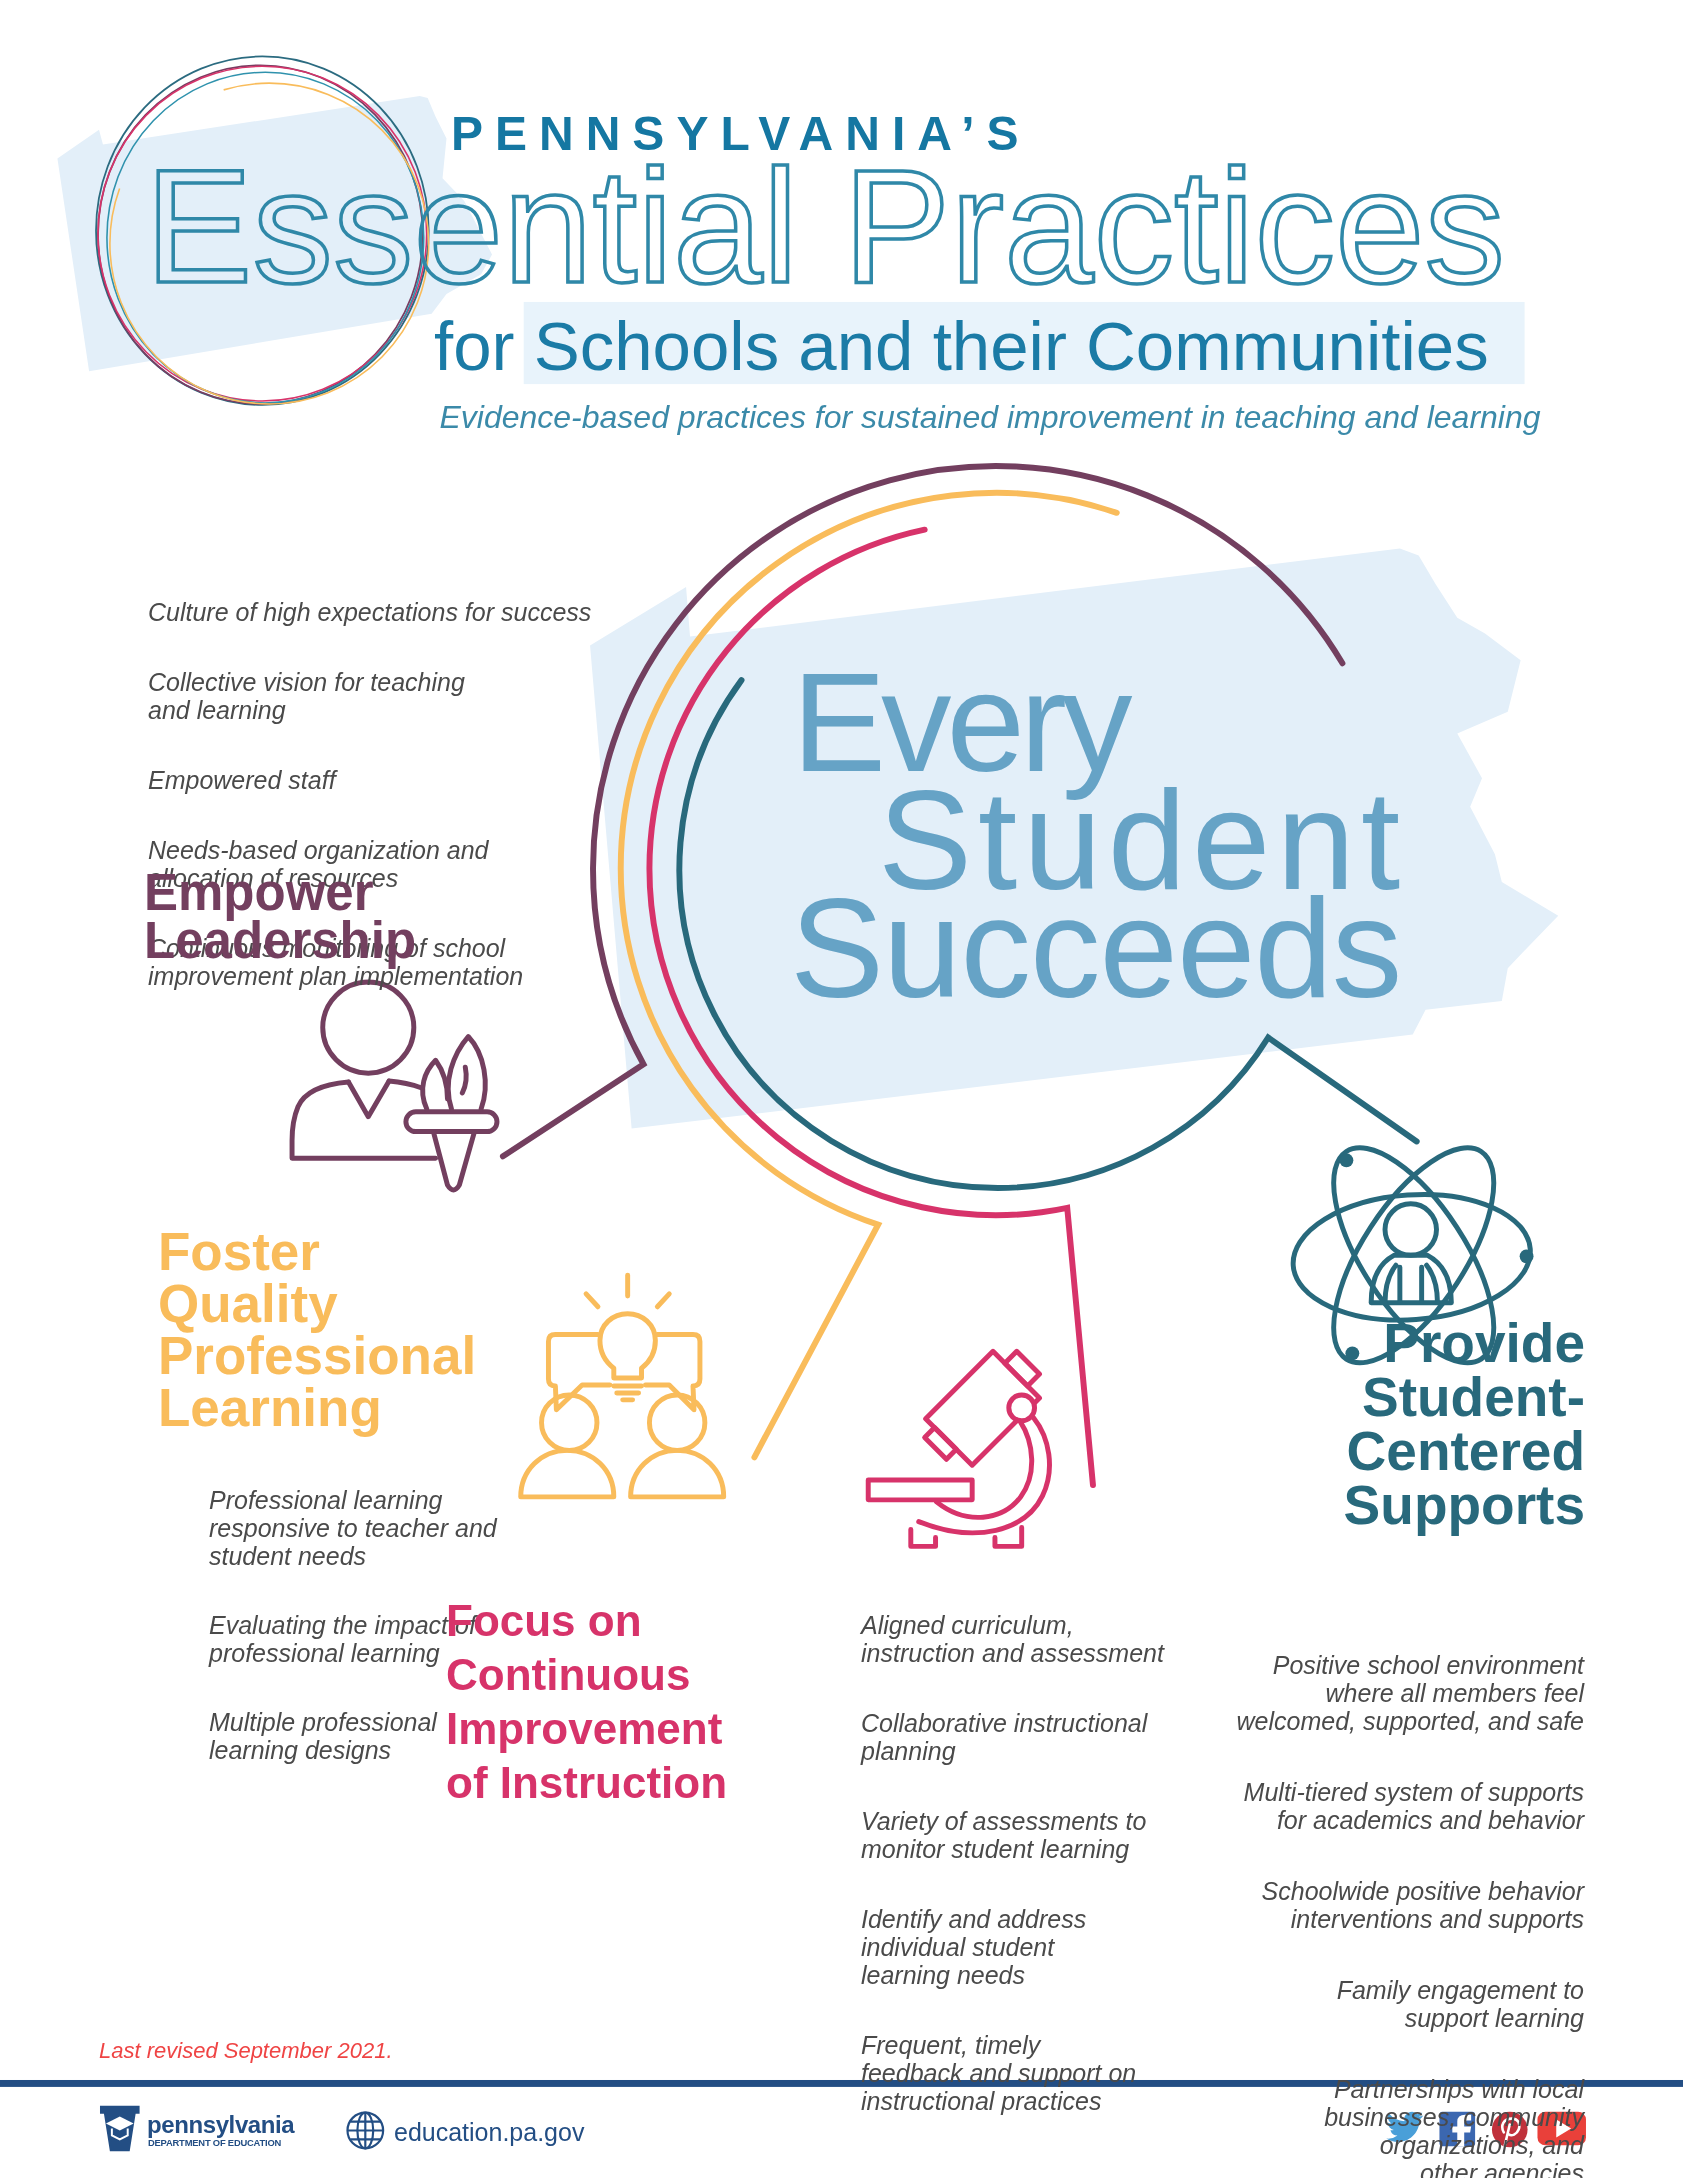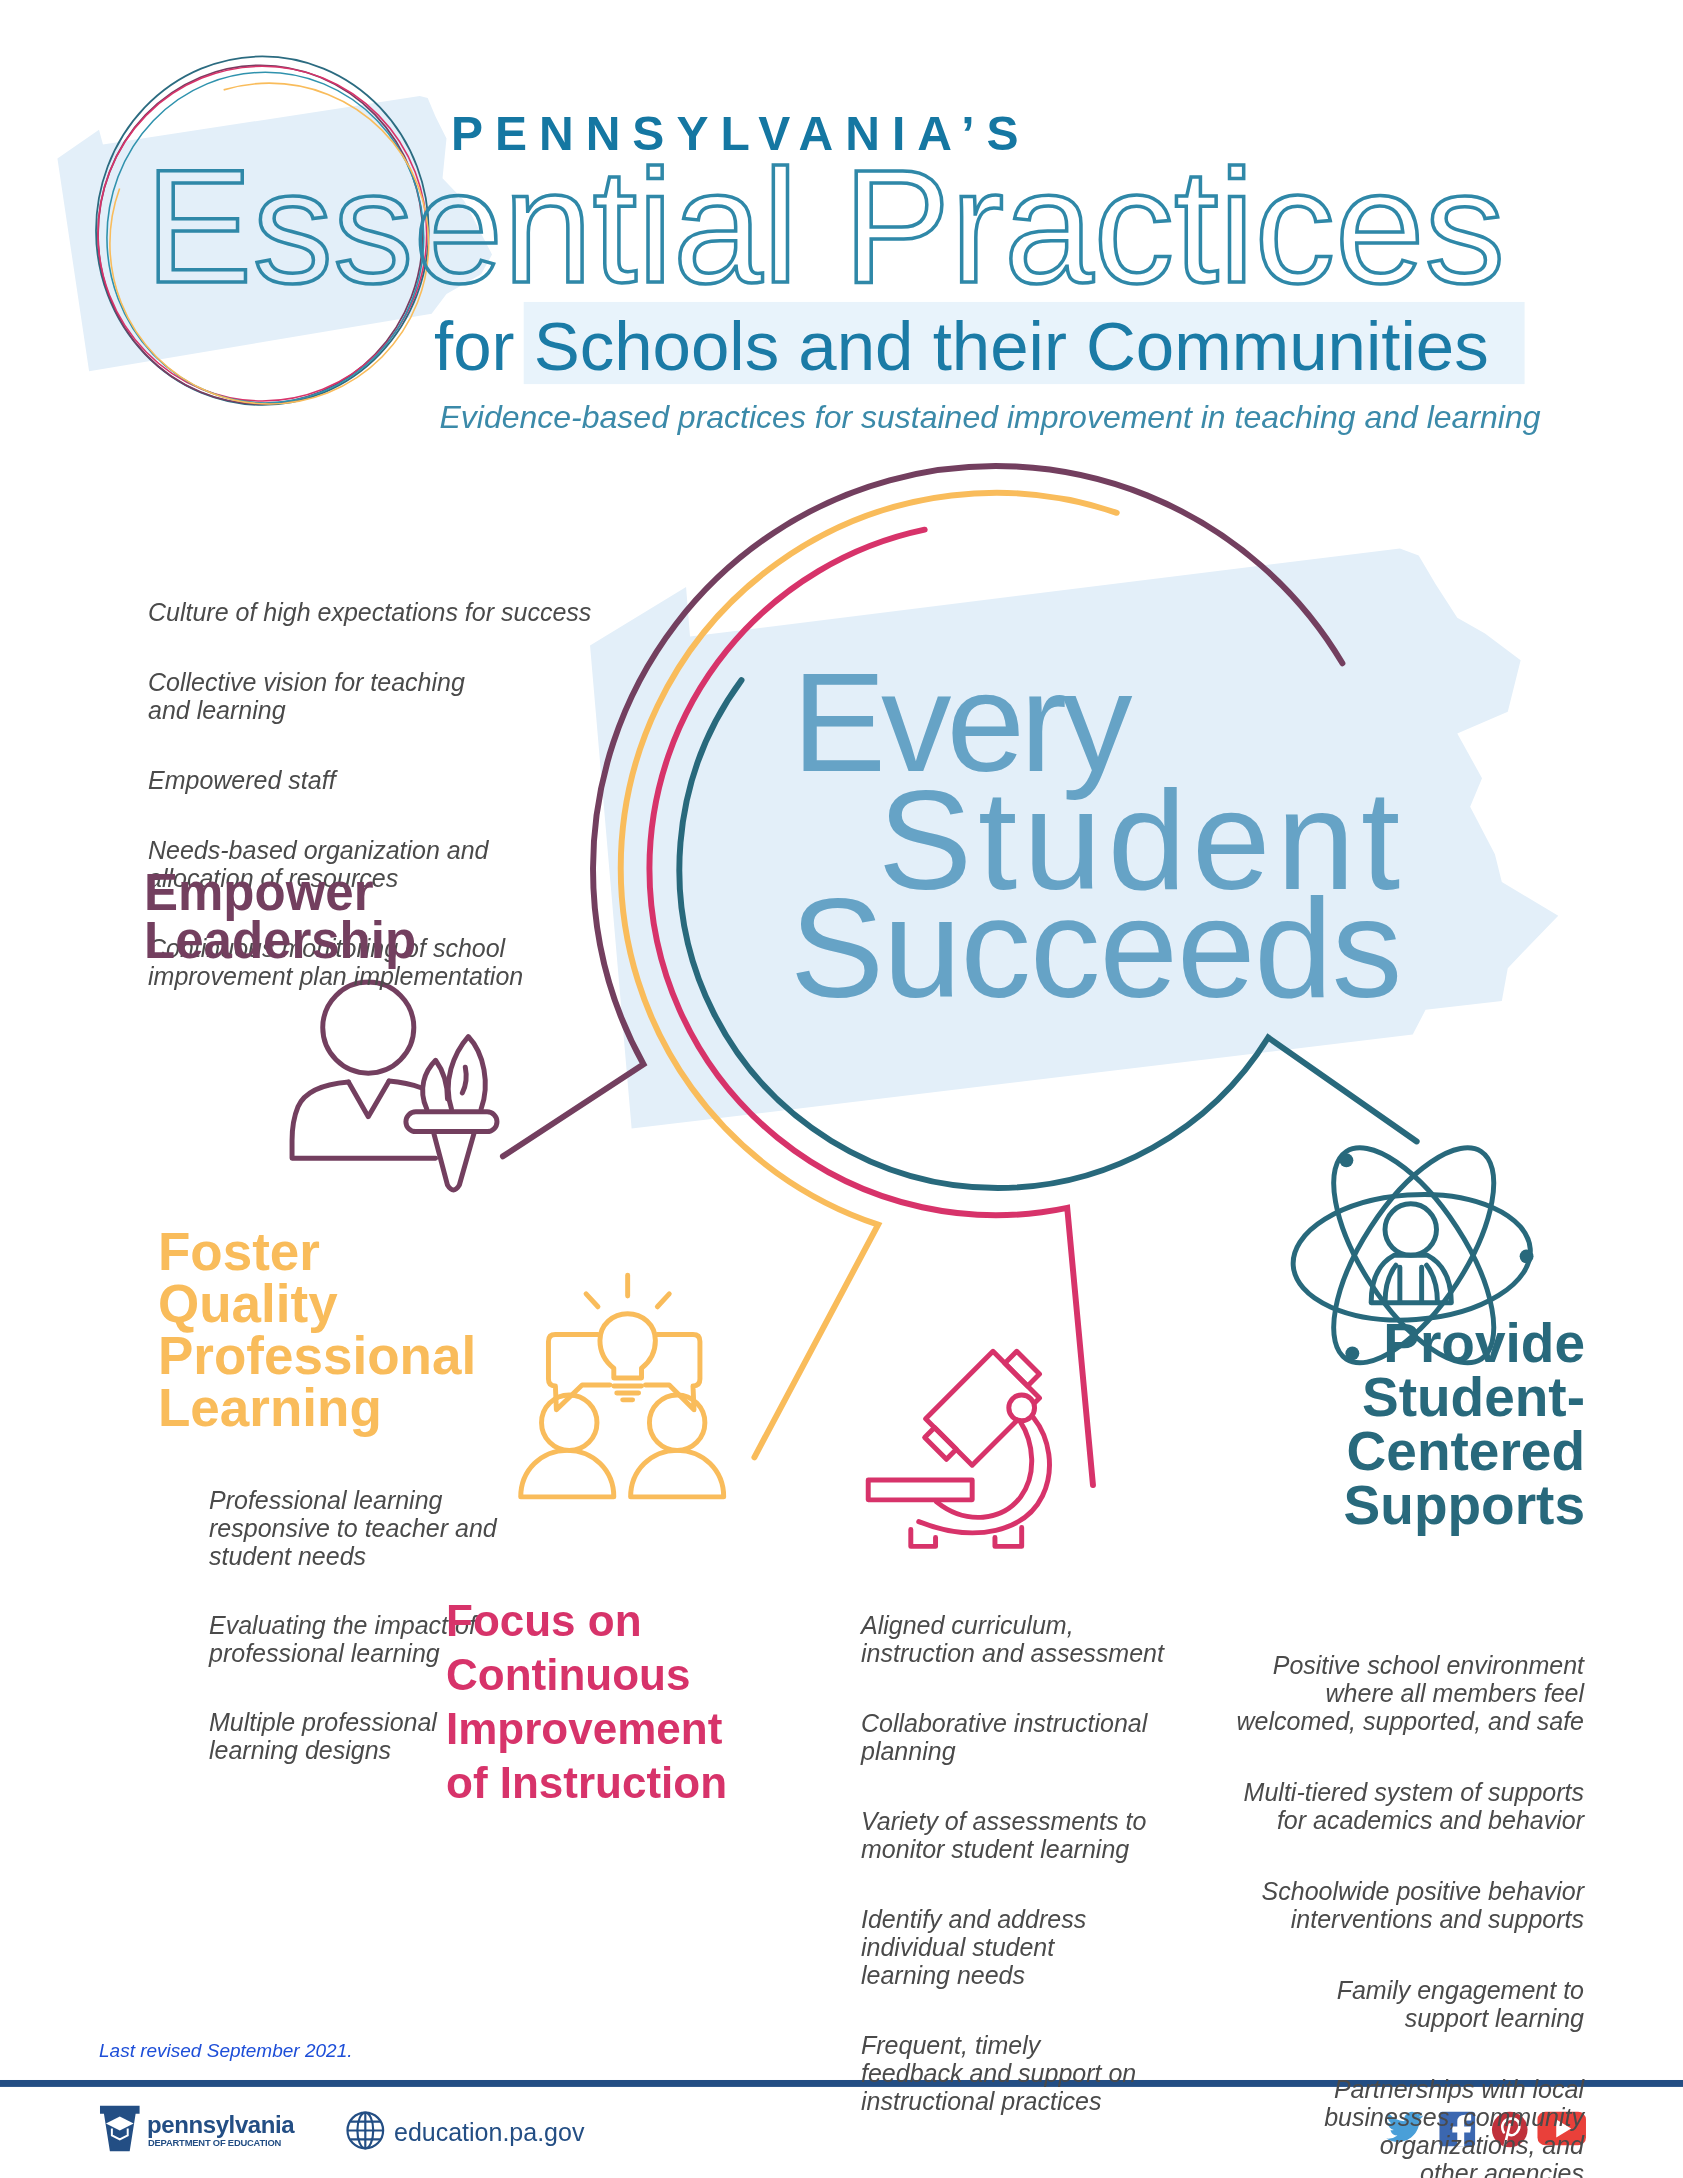--- a/index.html
+++ b/index.html
@@ -58,21 +58,21 @@
   .inst-title { left:446px; width:396px; top:1594px; font-size:44px; line-height:54px;
                 color:var(--instruction, #d7336a); }
   .inst-items { left:861px; top:1583px; width:356px; }
   .inst-items li { margin-bottom:14px; }
 
   .supp-title { left:1189px; width:396px; text-align:right; top:1316px; font-size:55px; line-height:54px;
                 color:var(--supports, #28697c); }
   .supp-items { left:1188px; width:396px; top:1623px; text-align:right; }
   .supp-items li { margin-bottom:15px; }
 
-  .revision { left:99px; top:2042px; font-size:19px; line-height:18px; font-style:italic; color:#1d4ed8; }
+  .revision { left:99px; top:2042px; font-size:22px; line-height:18px; font-style:italic; color:#ef4444; }
 
   
   .pa-name { left:147px; top:2113px; font-size:24px; line-height:24px; font-weight:700; letter-spacing:-0.4px;
              color:var(--footer-blue, #234e84); }
   .pa-dept { left:148px; top:2138px; font-size:9.4px; line-height:10px; font-weight:700; letter-spacing:-0.2px;
              color:var(--footer-blue, #234e84); }
   .site { left:394px; top:2118px; font-size:25px; line-height:28px; color:var(--footer-blue, #234e84);
           text-decoration:none; }
 </style>
 </head>

